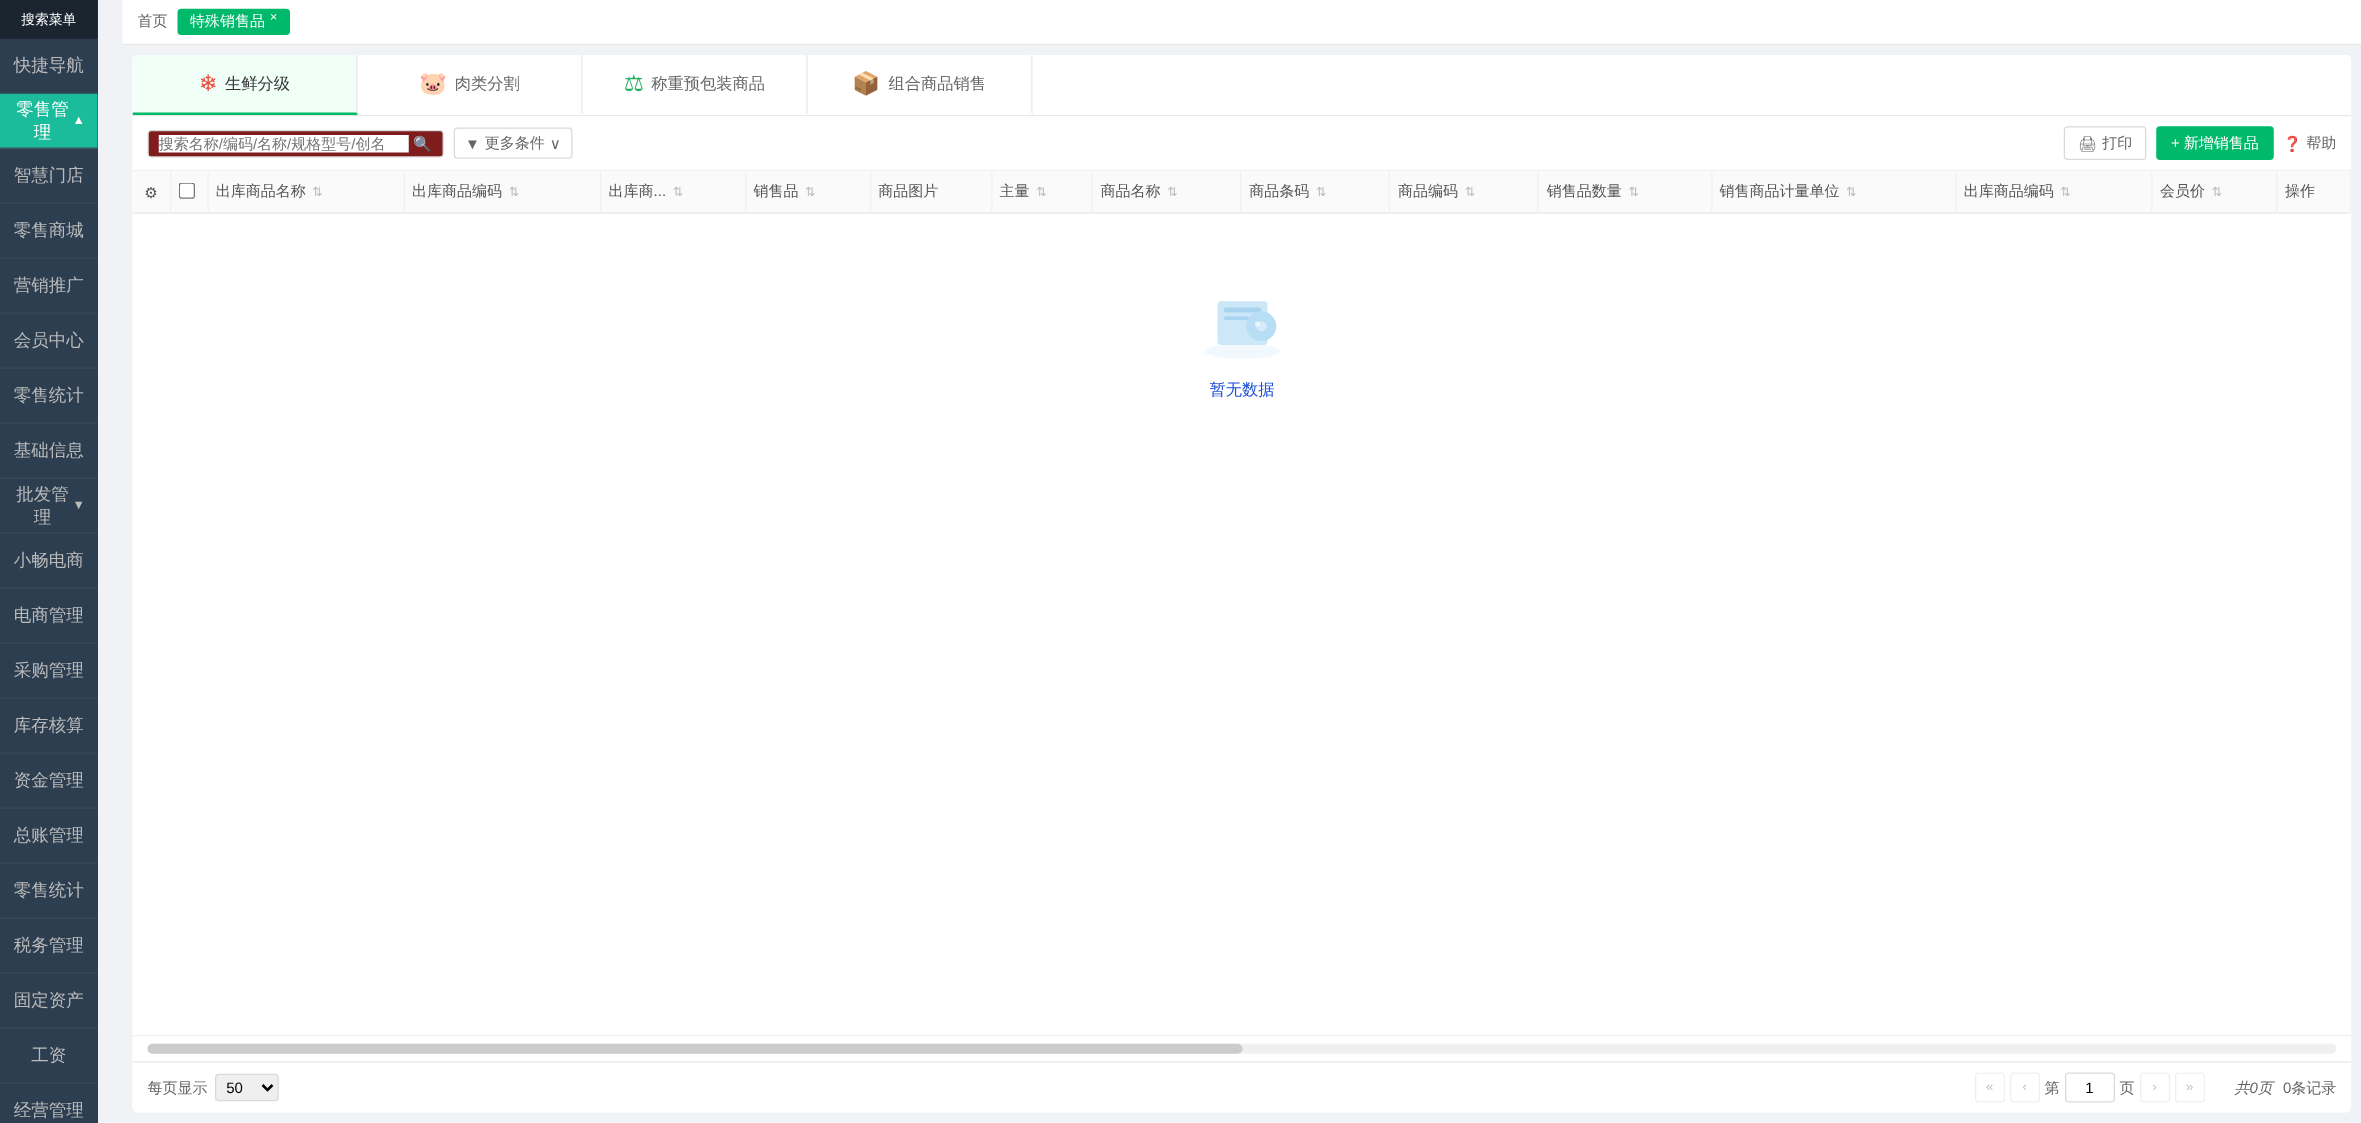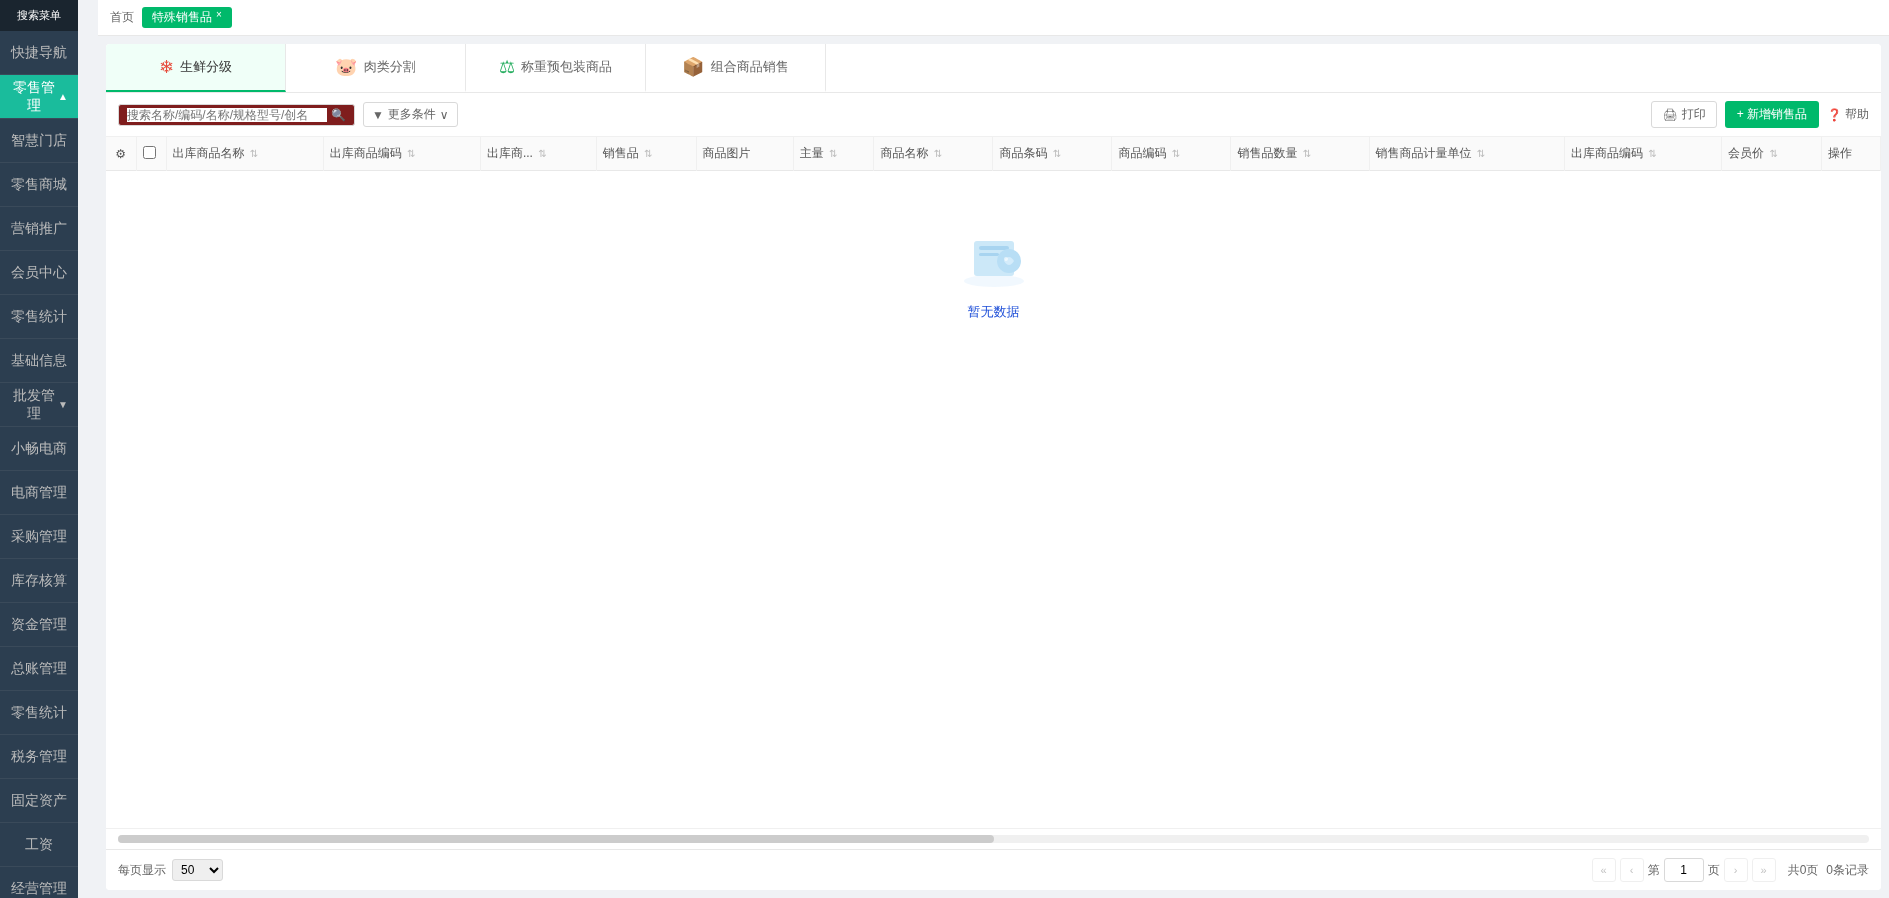--- a/index.html
+++ b/index.html
@@ -527,19 +527,19 @@
         </select>
       </div>
       <div class="pagination-right">
         <button class="page-btn" disabled="">«</button>
         <button class="page-btn" disabled="">‹</button>
         <span>第</span>
         <input class="page-input" type="text" value="1" style="">
         <span>页</span>
         <button class="page-btn" disabled="">›</button>
         <button class="page-btn" disabled="">»</button>
-        <span style="margin-left:8px;">共0页</span>
+        <span style="margin-left:20px;font-style:italic;">共0页</span>
         <span style="margin-left:4px;">0条记录</span>
       </div>
     </div>
 
   </div>
 </div>
 
 </body></html>

